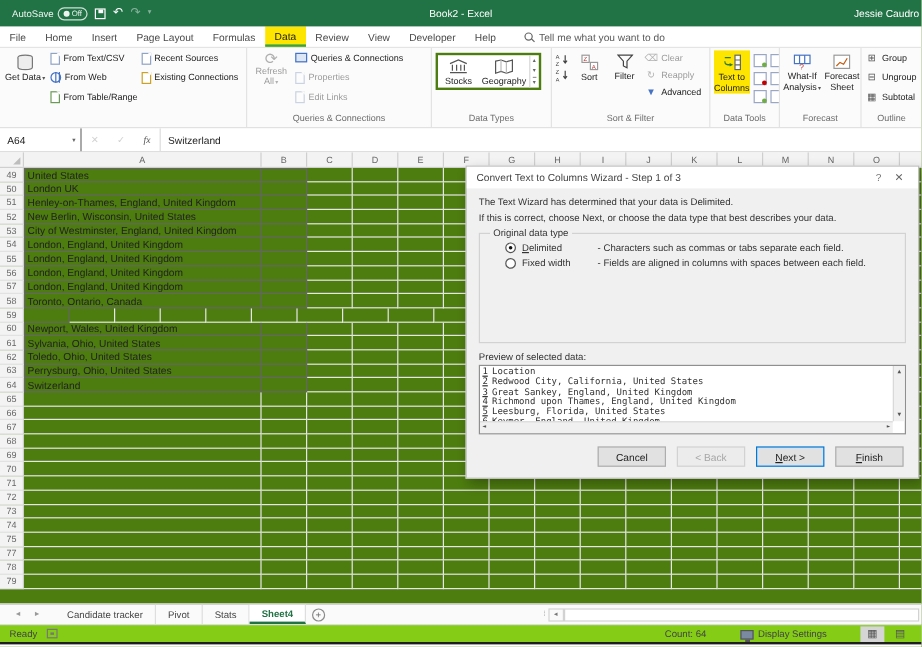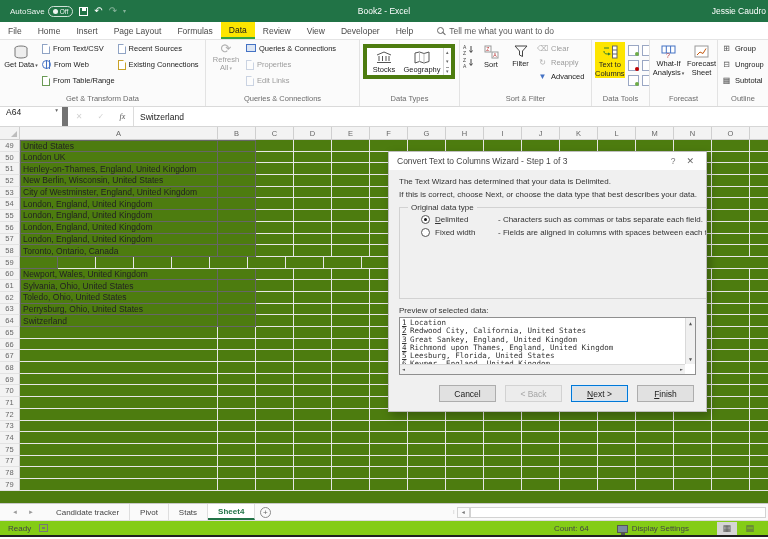--- a/index.html
+++ b/index.html
@@ -45,21 +45,21 @@
 .glb::after{content:"";position:absolute;left:3px;top:-1px;bottom:-1px;width:2px;border-left:1px solid #4472c4;border-right:1px solid #4472c4}
 .panel{width:10px;height:8px;border:1px solid #4472c4;background:#dce6f4}
 .ttcbox{background:#fde500}
 .miniico{width:11px;height:10px;font-size:8px;line-height:10px;text-align:center;color:#555}
 
 .dtgrid{display:grid;grid-template-columns:13px 13px;grid-auto-rows:14px;gap:1px;padding-top:3px}
 .dtgrid span{width:11px;height:11px;border:1px solid #9aa7c4;background:#fff;position:relative}
 .dtgrid span i{position:absolute;right:-1px;bottom:-1px;width:4px;height:4px;border-radius:50%}
 
 .fbar{height:20px;display:flex;align-items:stretch;background:#fff;border-bottom:1px solid #d6d6d6;font-size:8.5px}
-.namebox{width:68px;display:flex;padding-left:6px;border-right:6px solid #737373}
+.namebox{width:68px;display:flex;align-items:center;padding-left:6px;border-right:1px solid #737373}
 .namebox .nc{margin-left:auto;margin-right:4px;font-size:5.5px;color:#666}
 .fbtns{width:66px;display:flex;align-items:center;justify-content:space-around;color:#999;border-right:1px solid #dcdcdc;font-size:8px}
 .fx{font-style:italic;font-family:"Liberation Serif",serif;color:#555}
 .fval{flex:1;display:flex;align-items:center;padding-left:6px}
 
 .colhdrs{height:13px;display:flex;background:#f3f3f3;border-bottom:1px solid #cfcfcf;font-size:7.5px;color:#666}
 .corner{width:20px;flex:none;border-right:1px solid #cfcfcf;position:relative}
 .corner::after{content:"";position:absolute;right:2px;bottom:2px;border-left:6px solid transparent;border-bottom:6px solid #bdbdbd}
 .chdr{display:flex;align-items:center;justify-content:center;border-right:1px solid #cfcfcf;flex:none}
 .wA{width:198px}.wN{width:38px}
@@ -67,21 +67,21 @@
 .gridarea{height:363px;overflow:hidden;background:#4d7c0f}
 .grow{display:flex;height:11.7px;font-size:8.5px}
 .rhdr{width:20px;flex:none;background:#f3f3f3;border-right:1px solid #cfcfcf;border-bottom:1px solid #e2e2e2;font-size:7.5px;color:#666;display:flex;align-items:center;justify-content:center}
 .cell{border-right:1px solid #e6e6e6;border-bottom:1px solid #e6e6e6;display:flex;align-items:center;padding-left:3px;white-space:nowrap;overflow:hidden;flex:none}
 .cell.cA{width:198px}.cell.cN{width:38px}
 .cell.dark{border-right:1px solid #666;border-bottom:1px solid #666}
 .cell.dl{border-left:1px solid #666;padding-left:2px}
 .cell.dtop{border-top:1px solid #666}
 .cellfill{flex:1;border-bottom:1px solid #e6e6e6}
 
-.dialog{position:absolute;left:388px;top:151px;width:319px;height:261px;background:#f0f0f0;border:1px solid #bfbfbf;box-shadow:3px 4px 9px rgba(0,0,0,.28);z-index:10;font-size:8.5px;color:#333}
+.dialog{position:absolute;left:388px;top:138px;width:378px;height:261px;background:#f0f0f0;border:1px solid #bfbfbf;box-shadow:3px 4px 9px rgba(0,0,0,.28);z-index:10;font-size:8.5px;color:#333}
 .dtitle{height:18px;background:#fff;display:flex;align-items:center;padding:0 8px;font-size:8.5px;color:#444}
 .dhelp{margin-left:auto;color:#777;padding:0 7px}
 .dclose{color:#666;font-size:9px;padding:0 4px}
 .dbody{position:absolute;top:18px;left:0;right:0;bottom:0;padding:7px 10px 0;overflow:hidden}
 .dline{white-space:nowrap;margin-bottom:4px;font-size:8px}
 fieldset{border:1px solid #d2d2d2;margin-top:2px;padding:3px 8px 0;height:96px}
 legend{font-size:8px;padding:0 3px;color:#333}
 .radiorow{display:flex;align-items:center;gap:5px;padding-left:13px;margin-bottom:4px;white-space:nowrap;font-size:8px}
 .radio{width:9px;height:9px;border:1px solid #555;border-radius:50%;background:#fff;position:relative;flex:none}
 .radio.sel::after{content:"";position:absolute;left:2px;top:2px;right:2px;bottom:2px;border-radius:50%;background:#111}
@@ -193,21 +193,20 @@
         <div class="sbtn">
             <span class="ico doc"></span>
             <span>Recent Sources</span>
           </div>
         <div class="sbtn">
             <span class="ico doc y"></span>
             <span>Existing Connections</span>
           </div>
       </div>
     </div>
-    <div class="glabel">Get &amp; Transform Data</div>
   </div>
 
   <div class="rgroup" style="width:154px">
     <div class="gbody">
       <div class="bigbtn gray" style="width:34px">
         <span style="font-size:13px;color:#555">⟳</span>
         <span class="cap"><span>Refresh All</span><span class="caret">▾</span></span>
       </div>
       <div class="scol">
         <div class="sbtn">
@@ -222,21 +221,21 @@
             <span class="ico doc"></span>
             <span>Edit Links</span>
           </div>
       </div>
     </div>
     <div class="glabel">Queries &amp; Connections</div>
   </div>
 
   <div class="rgroup" style="width:100px">
     <div class="gbody">
-      <div style="display:flex;border:4px solid #4d7c0f;background:#fff;margin-top:2px">
+      <div style="display:flex;border:2px solid #4d7c0f;background:#fff;margin-top:2px">
         <div class="bigbtn" style="width:34px">
           <svg width="16" height="13" viewBox="0 0 16 13">
               <path d="M1 4 L8 1 L15 4" fill="none" stroke="#555"></path>
               <line x1="3" y1="5" x2="3" y2="10" stroke="#555"></line>
               <line x1="6.5" y1="5" x2="6.5" y2="10" stroke="#555"></line>
               <line x1="10" y1="5" x2="10" y2="10" stroke="#555"></line>
               <line x1="13" y1="5" x2="13" y2="10" stroke="#555"></line>
               <line x1="1" y1="11.5" x2="15" y2="11.5" stroke="#555"></line>
             </svg>
           <span class="cap">Stocks</span>

